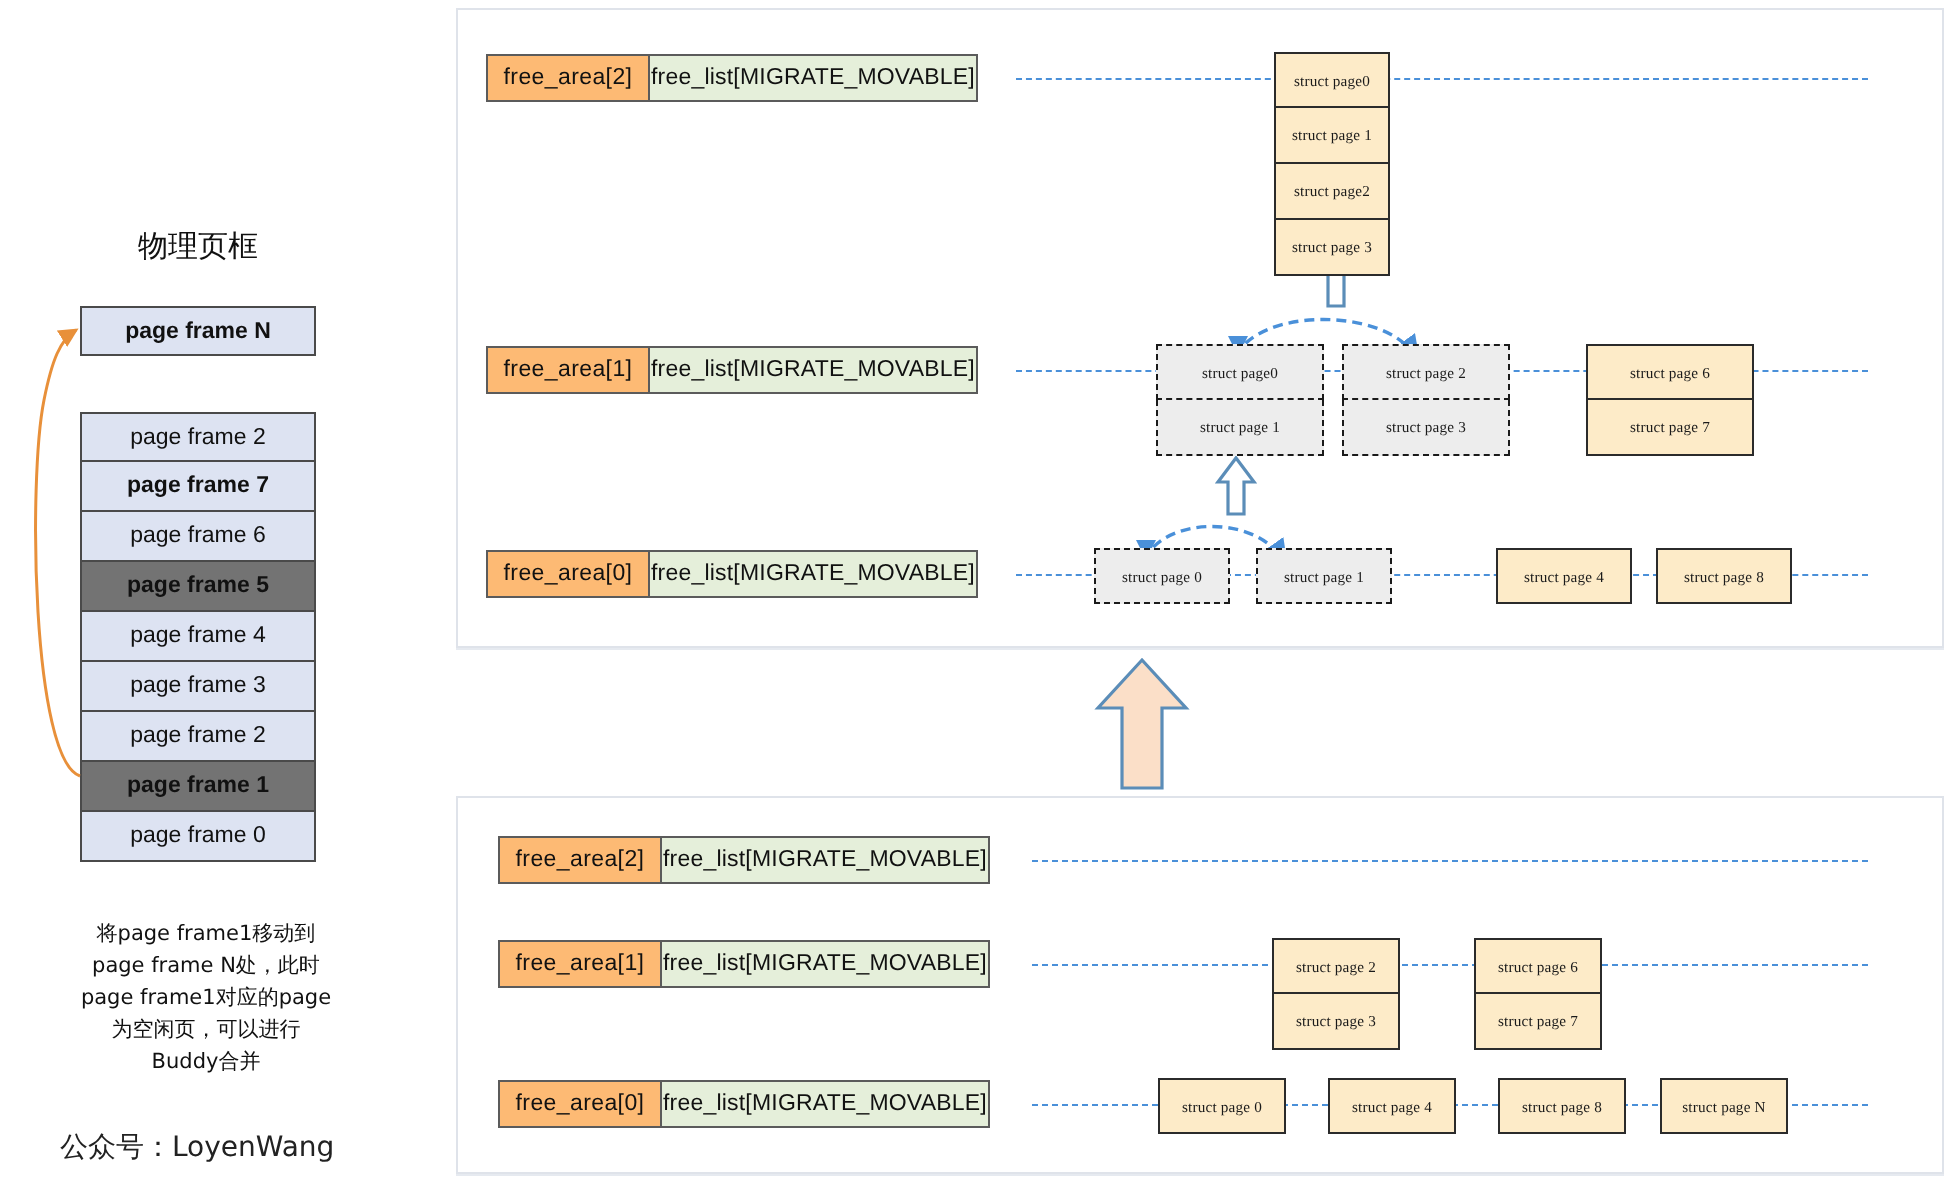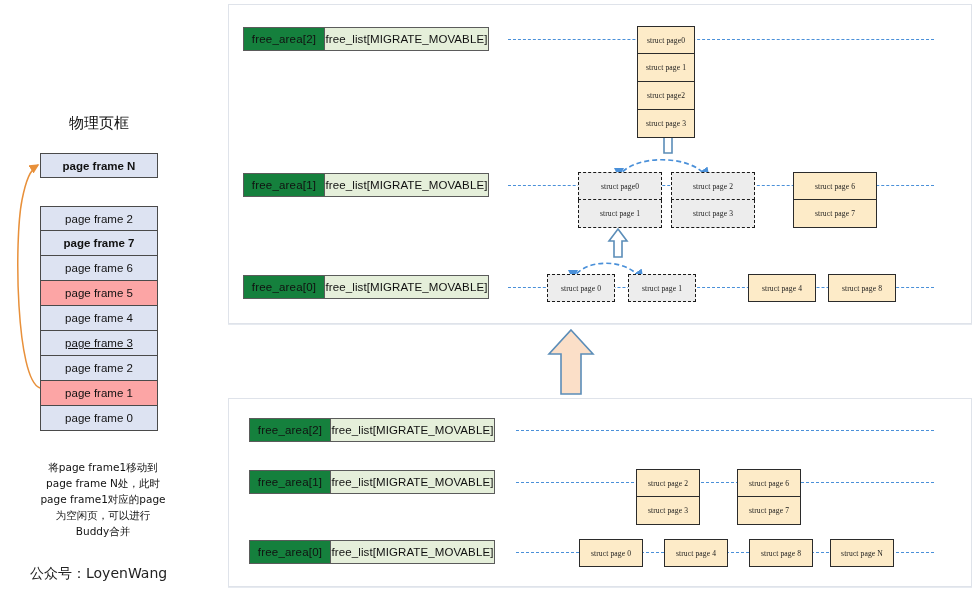--- a/index.html
+++ b/index.html
@@ -13,21 +13,21 @@
   .panel{
     position:absolute;background:#ffffff;border:1px solid #dfe3ea;
     box-shadow:0 1px 0 #e6eaf0;
   }
   #panel-top{left:228px;top:4px;width:742px;height:318px;}
   #panel-bottom{left:228px;top:398px;width:742px;height:187px;}
 
   
   .fa-row{position:absolute;display:flex;align-items:stretch;height:24px;}
   .fa-box{
-    background:#15803d;border:1px solid #5b5b5b;
+    background:#fdba74;border:1px solid #5b5b5b;
     display:flex;align-items:center;justify-content:center;
     font-size:11.5px;color:#111;width:80px;letter-spacing:.2px;
   }
   .fl-box{
     background:#e5efda;border:1px solid #5b5b5b;border-left:none;
     display:flex;align-items:center;justify-content:center;
     font-size:11.5px;color:#111;width:163px;letter-spacing:.1px;
   }
 
   
@@ -49,21 +49,21 @@
     position:absolute;height:0;border-top:1.7px dashed #4a90d9;
   }
 
   
   .pf{
     position:absolute;left:40px;width:118px;height:25px;
     background:#dde3f2;border:1.3px solid #4a4a4a;
     display:flex;align-items:center;justify-content:center;
     font-size:11.5px;color:#111;box-sizing:border-box;
   }
-  .pf.hl{background:#fca5a5;}
+  .pf.hl{background:#737373;font-weight:bold;}
   .pf.stacked{border-top:none;}
 
   
   #phys-title{
     position:absolute;left:40px;top:114px;width:118px;text-align:center;
     font-size:15px;color:#111;font-family:"DejaVu Sans",sans-serif;
   }
   #caption{
     position:absolute;left:18px;top:459px;width:170px;text-align:center;
     font-size:10.5px;line-height:16px;color:#111;
@@ -81,21 +81,21 @@
 <div id="phys-title">物理页框</div>
 
 <div class="pf" id="pf-top" style="top:153px;font-weight:bold;">page frame N</div>
 
 <div id="frame-stack">
     <div class="pf" style="top: 206px;">page frame 2</div>
     <div class="pf stacked" style="top: 231px; font-weight: bold;">page frame 7</div>
     <div class="pf stacked" style="top: 256px;">page frame 6</div>
     <div class="pf stacked hl" style="top: 281px;">page frame 5</div>
     <div class="pf stacked" style="top: 306px;">page frame 4</div>
-    <div class="pf stacked" style="top: 331px; text-decoration: underline;">page frame 3</div>
+    <div class="pf stacked" style="top: 331px;">page frame 3</div>
     <div class="pf stacked" style="top: 356px;">page frame 2</div>
     <div class="pf stacked hl" style="top: 381px;">page frame 1</div>
     <div class="pf stacked" style="top: 406px;">page frame 0</div>
   </div>
 
 <svg id="move-arrow" style="left:0;top:0;width:972px;height:595px;pointer-events:none;">
   <defs>
     <marker id="orange-head" markerWidth="7" markerHeight="7" refX="5.5" refY="3.2" orient="auto">
       <path d="M0,0 L6.5,3.2 L0,6.4 z" fill="#e8903a"></path>
     </marker>

